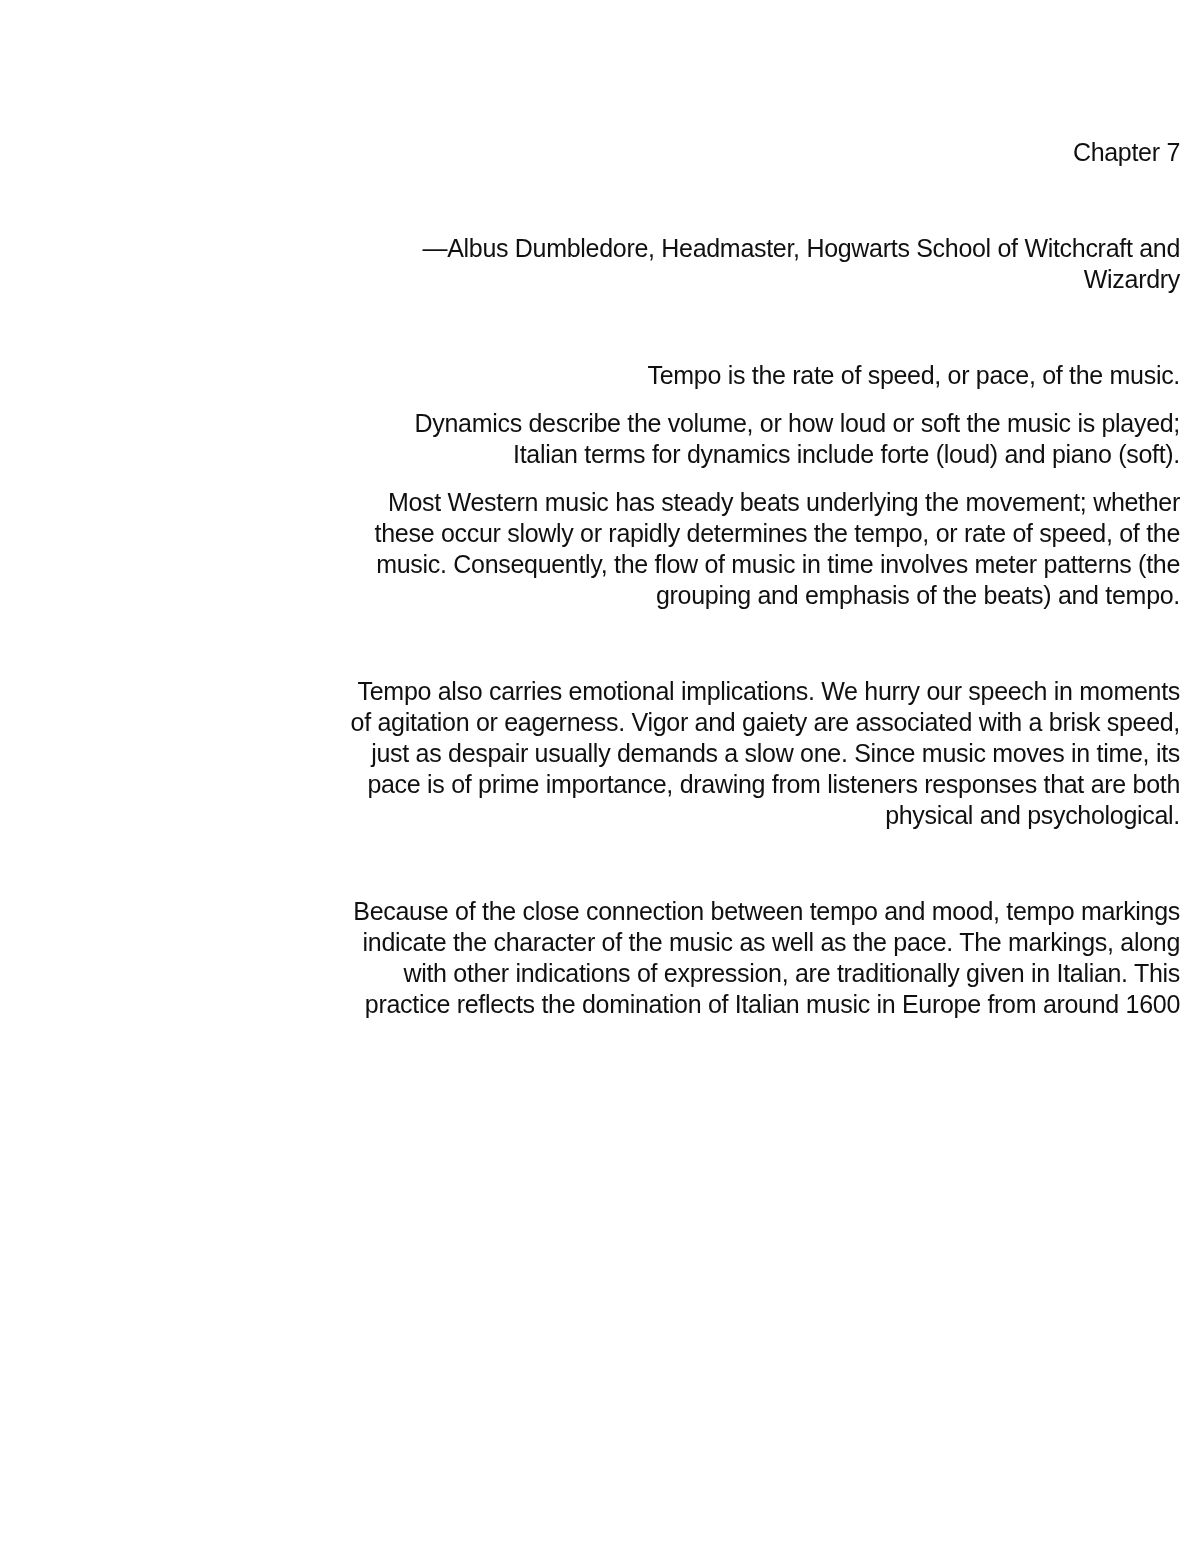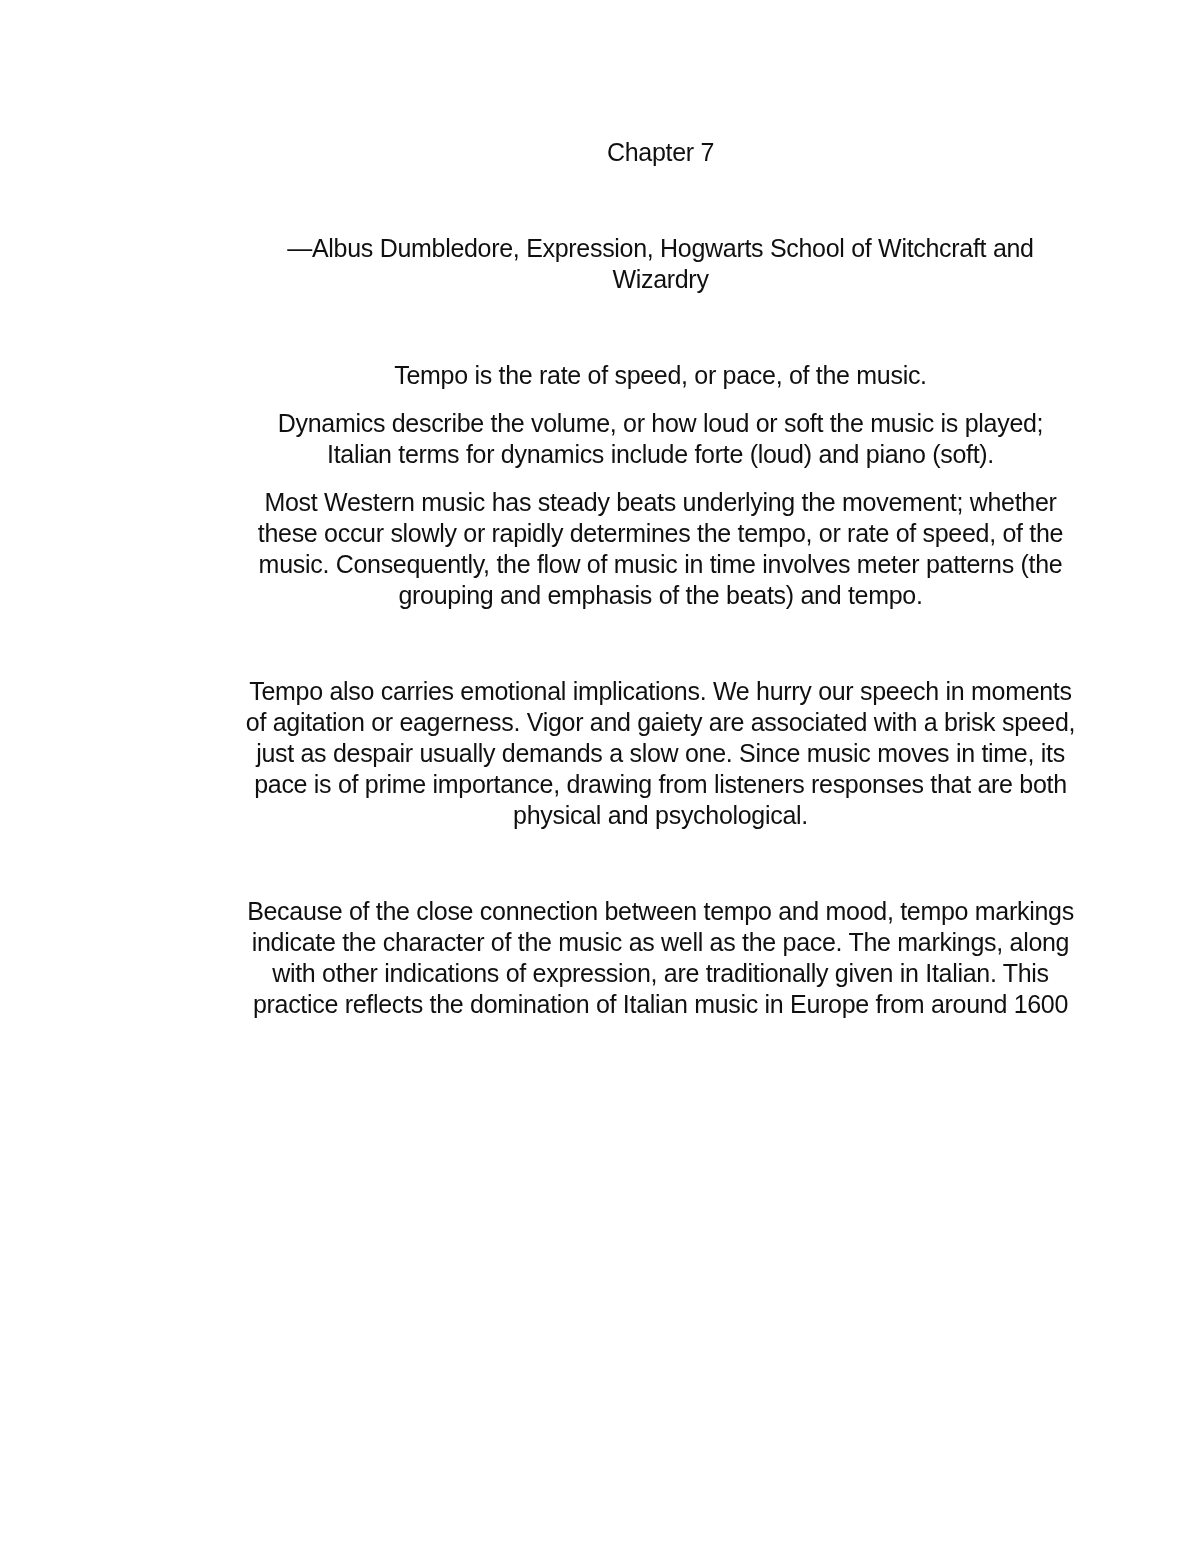--- a/index.html
+++ b/index.html
@@ -23,34 +23,34 @@
     box-sizing: border-box;
   }
   .para {
     margin: 0 0 17px 0;
     font-family: "Liberation Sans", sans-serif;
     font-size: 25px;
     line-height: 31px;
     letter-spacing: -0.3px;
     color: #101010;
     white-space: pre-line;
-    text-align: center;
+    text-align: right;
   }
   .para.gap {
     min-height: 31px;
   }
 </style>
 </head>
 <body>
 
 <main class="page">
   <article class="content" id="doc-content">
       <p class="para">Chapter 7</p>
       <p class="para gap"></p>
-      <p class="para">—Albus Dumbledore, Expression, Hogwarts School of Witchcraft and
+      <p class="para">—Albus Dumbledore, Headmaster, Hogwarts School of Witchcraft and
 Wizardry</p>
       <p class="para gap"></p>
       <p class="para">Tempo is the rate of speed, or pace, of the music.</p>
       <p class="para">Dynamics describe the volume, or how loud or soft the music is played;
 Italian terms for dynamics include forte (loud) and piano (soft).</p>
       <p class="para">Most Western music has steady beats underlying the movement; whether
 these occur slowly or rapidly determines the tempo, or rate of speed, of the
 music. Consequently, the flow of music in time involves meter patterns (the
 grouping and emphasis of the beats) and tempo.</p>
       <p class="para gap"></p>

